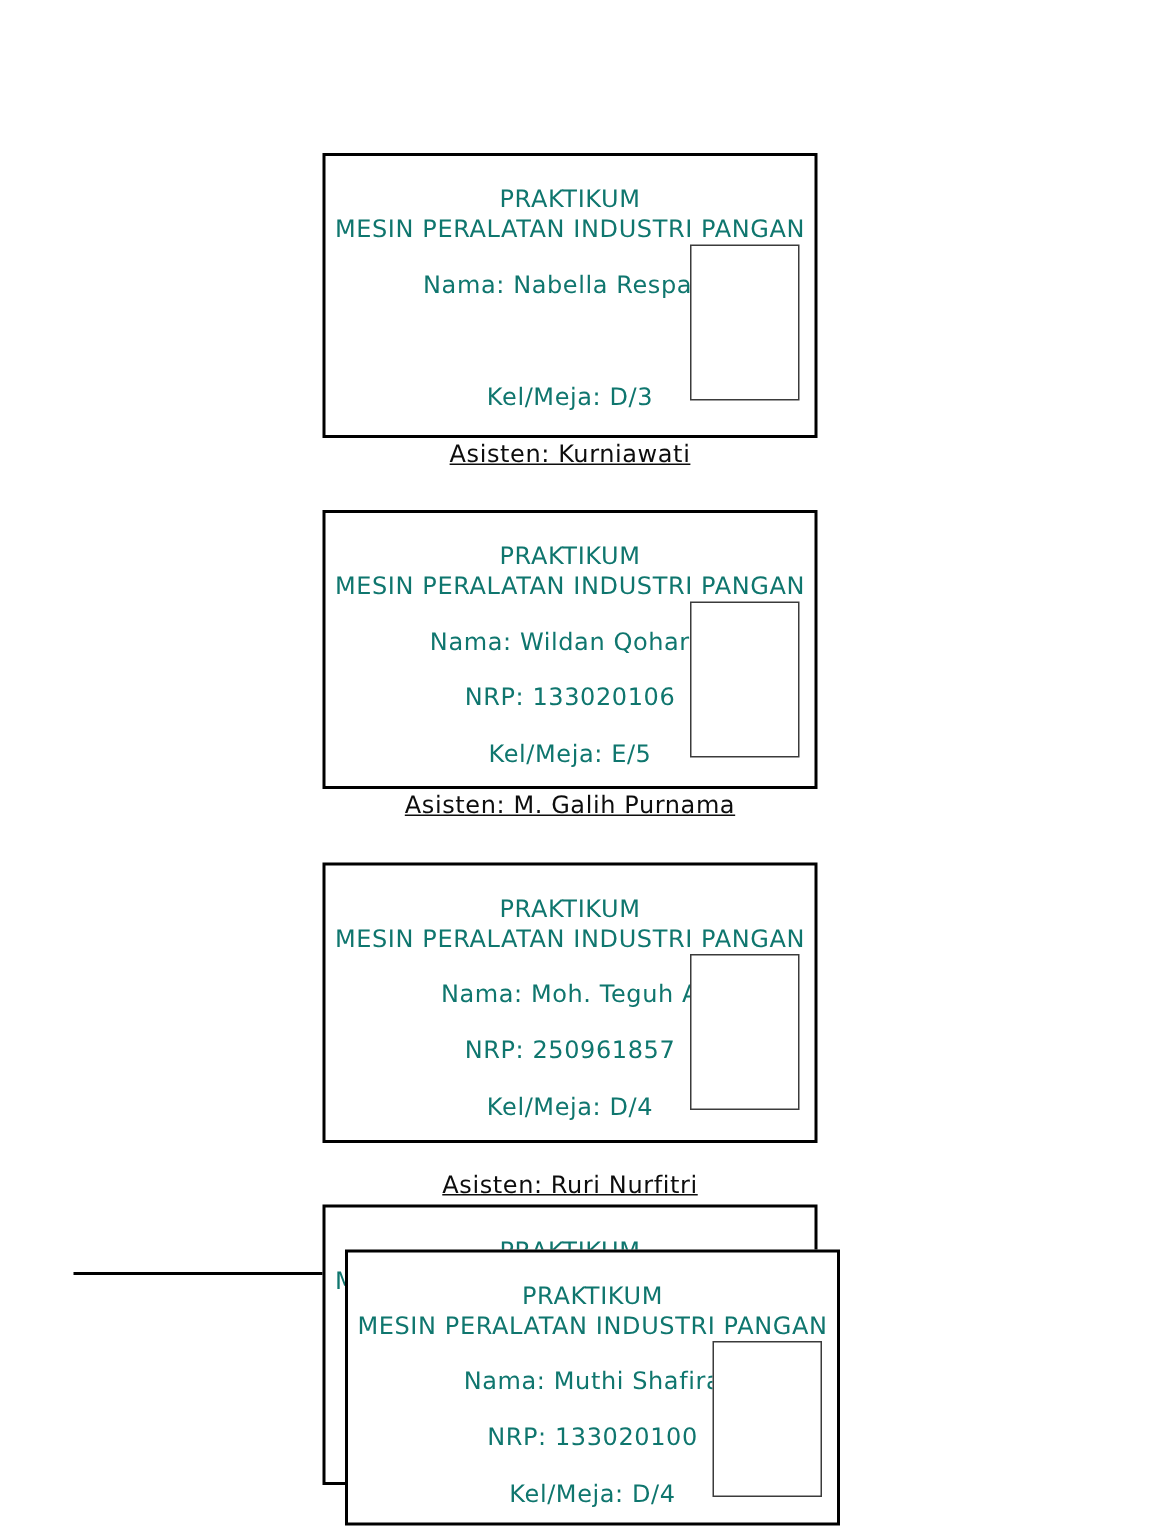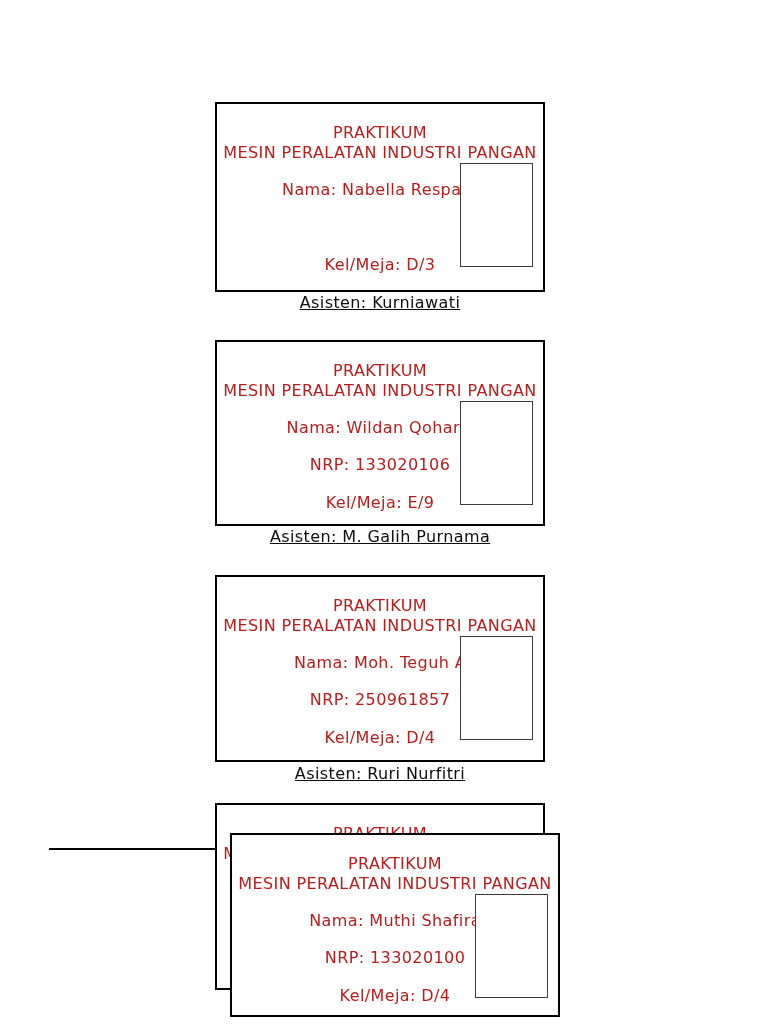--- a/index.html
+++ b/index.html
@@ -33,21 +33,21 @@
   .card .line {
     position: absolute;
     left: 0;
     right: 0;
     text-align: center;
     font-size: 16px;
     line-height: 18px;
     height: 18px;
     letter-spacing: 0.4px;
     white-space: nowrap;
-    color: #b91c1c;
+    color: #0f766e;
     z-index: 1;
   }
   .t1   { top: 20px; }
   .t2   { top: 40px; }
   .nama { top: 77px; }
   .nrp  { top: 114px; }
   .kel  { top: 152px; }
   .photobox {
     position: absolute;
     left: 243px;
@@ -71,21 +71,21 @@
     white-space: nowrap;
     color: #0d0d0d;
     z-index: 1;
     text-decoration: underline;
   }
   #card1 { left: 215px; top: 102px; height: 190px; }
   #asisten1 { top: 294px; }
   #card2 { left: 215px; top: 340px; height: 186px; }
   #asisten2 { top: 528px; }
   #card3 { left: 215px; top: 575px; height: 187px; }
-  #asisten3 { top: 765px; }
+  #asisten3 { top: 781px; }
   #card4 { left: 215px; top: 803px; height: 187px; }
   #card5 { left: 230px; top: 833px; height: 184px; z-index: 5; }
   .stray-line {
     position: absolute;
     left: 49px;
     top: 848px;
     width: 168px;
     height: 0;
     border-top: 2px solid #000000;
     z-index: 0;
@@ -103,21 +103,21 @@
     <div class="line kel">Kel/Meja: D/3</div>
     <div class="photobox"></div>
   </div>
   <div class="asisten" id="asisten1">Asisten: Kurniawati</div>
 
   <div class="card" id="card2">
     <div class="line t1">PRAKTIKUM</div>
     <div class="line t2">MESIN PERALATAN INDUSTRI PANGAN</div>
     <div class="line nama">Nama: Wildan Qoharis</div>
     <div class="line nrp">NRP: 133020106</div>
-    <div class="line kel">Kel/Meja: E/9</div>
+    <div class="line kel">Kel/Meja: E/5</div>
     <div class="photobox"></div>
   </div>
   <div class="asisten" id="asisten2">Asisten: M. Galih Purnama</div>
 
   <div class="card" id="card3">
     <div class="line t1">PRAKTIKUM</div>
     <div class="line t2">MESIN PERALATAN INDUSTRI PANGAN</div>
     <div class="line nama">Nama: Moh. Teguh A</div>
     <div class="line nrp">NRP: 250961857</div>
     <div class="line kel">Kel/Meja: D/4</div>

